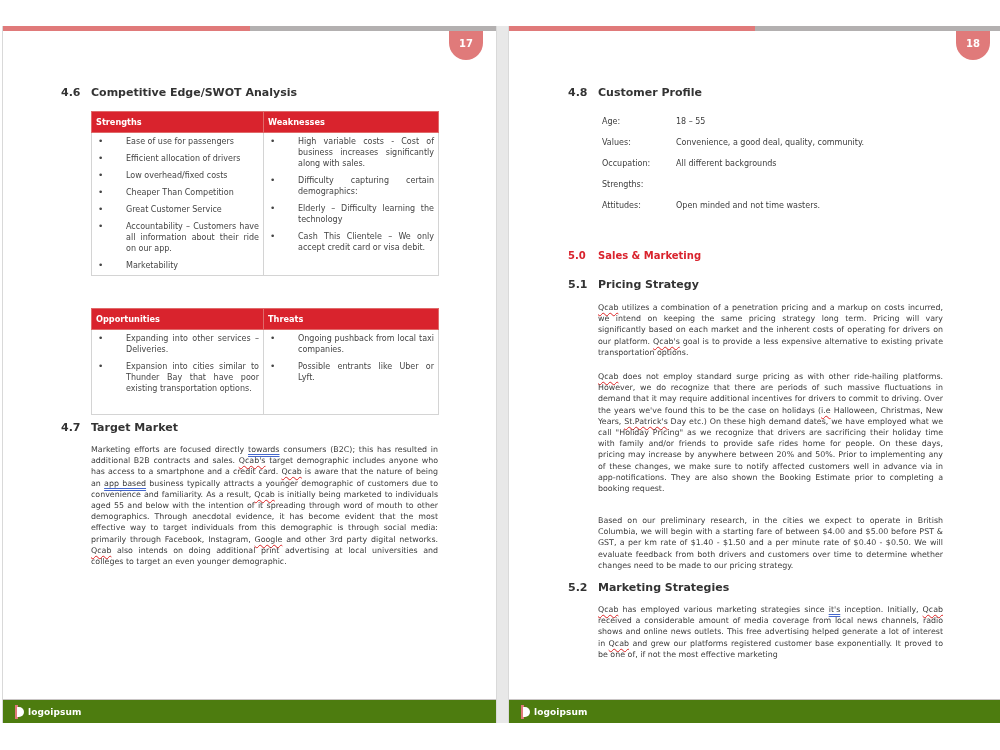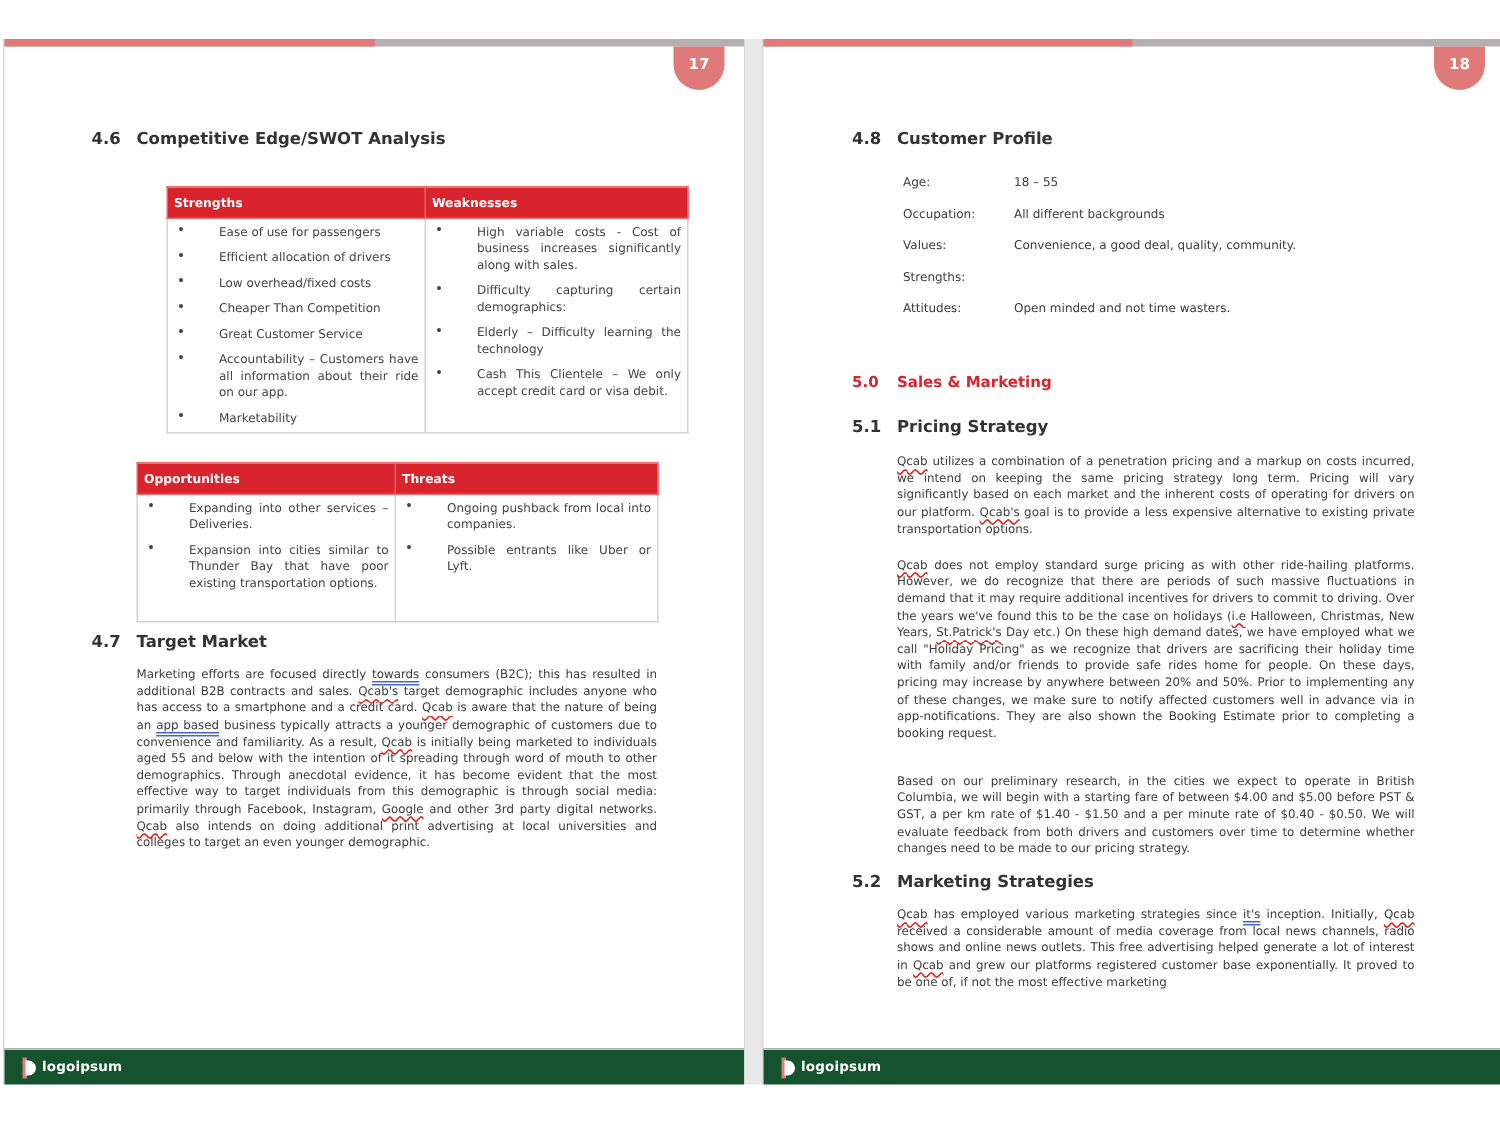--- a/index.html
+++ b/index.html
@@ -16,21 +16,21 @@
   .gutter { position:absolute; top:26px; left:496px; width:12px; height:697px; background:#e8e8e8; }
   .topbar { position:absolute; top:0; left:0; right:0; height:5px; background:#b3b0b0; }
   .topbar .accent { position:absolute; left:0; top:0; height:5px; width:50%; background:#e07a7a; }
   .page-num {
     position:absolute; top:5px; width:34px; height:29px; background:#e07a7a; color:#fff;
     border-radius:0 0 17px 17px; font-size:10px; font-weight:bold; text-align:center; line-height:26px;
   }
   #page-left .page-num { left:446px; }
   #page-right .page-num { left:447px; }
   .footer {
-    position:absolute; left:0; right:0; bottom:0; height:23px; background:#14532d;
+    position:absolute; left:0; right:0; bottom:0; height:23px; background:#4d7c0f;
     border-top:1px solid #c9c5c5;
   }
   .logo { position:absolute; left:12px; top:5px; display:flex; align-items:center; gap:4px; }
   .logo-mark { width:9px; height:14px; position:relative; }
   .logo-mark .bar { position:absolute; left:0; top:0; width:3px; height:14px; background:#e07a7a; }
   .logo-mark .half { position:absolute; left:2px; top:2px; width:7px; height:10px; background:#fff; border-radius:0 6px 6px 0; }
   .logo-text { color:#fff; font-size:9px; font-weight:bold; letter-spacing:0.1px; }
 
   h2.sec { position:absolute; margin:0; font-size:11px; font-weight:bold; color:#333; }
   h2.sec .num { display:inline-block; width:30px; }
@@ -68,21 +68,21 @@
 <div class="page" id="page-left">
   <div class="topbar">
       <div class="accent"></div>
     </div>
   <div class="page-num">17</div>
 
   <h2 class="sec" style="left:58px; top:60px;">
     <span class="num">4.6</span><span>Competitive Edge/SWOT Analysis</span>
   </h2>
 
-  <table class="swot" style="left:88px; top:98px; width:347px;margin-left:20px;">
+  <table class="swot" style="left:88px; top:85px; width:347px;">
     <colgroup>
         <col style="width:172px">
         <col style="width:175px">
       </colgroup>
     <tbody>
         <tr>
       <th>Strengths</th>
       <th>Weaknesses</th>
     </tr>
     <tr>
@@ -121,21 +121,21 @@
     </tr>
     <tr>
       <td>
         <ul class="bl">
           <li>Expanding into other services – Deliveries.</li>
           <li style="margin-bottom:16px">Expansion into cities similar to Thunder Bay that have poor existing transportation options.</li>
         </ul>
       </td>
       <td>
         <ul class="bl">
-          <li>Ongoing pushback from local into companies.</li>
+          <li>Ongoing pushback from local taxi companies.</li>
           <li>Possible entrants like Uber or Lyft.</li>
         </ul>
       </td>
     </tr>
   </tbody>
     </table>
 
   <h2 class="sec" style="left:58px; top:395px;">
     <span class="num">4.7</span><span>Target Market</span>
   </h2>
@@ -162,26 +162,26 @@
   <h2 class="sec" style="left:59px; top:60px;">
     <span class="num">4.8</span><span>Customer Profile</span>
   </h2>
 
   <div class="profile" style="left:93px; top:90px;">
     <div class="row">
         <span class="k">Age:</span>
         <span class="v">18 – 55</span>
       </div>
     <div class="row">
+        <span class="k">Values:</span>
+        <span class="v">Convenience, a good deal, quality, community.</span>
+      </div>
+    <div class="row">
         <span class="k">Occupation:</span>
         <span class="v">All different backgrounds</span>
-      </div>
-    <div class="row">
-        <span class="k">Values:</span>
-        <span class="v">Convenience, a good deal, quality, community.</span>
       </div>
     <div class="row">
         <span class="k">Strengths:</span>
       </div>
     <div class="row">
         <span class="k">Attitudes:</span>
         <span class="v">Open minded and not time wasters.</span>
       </div>
   </div>
 

